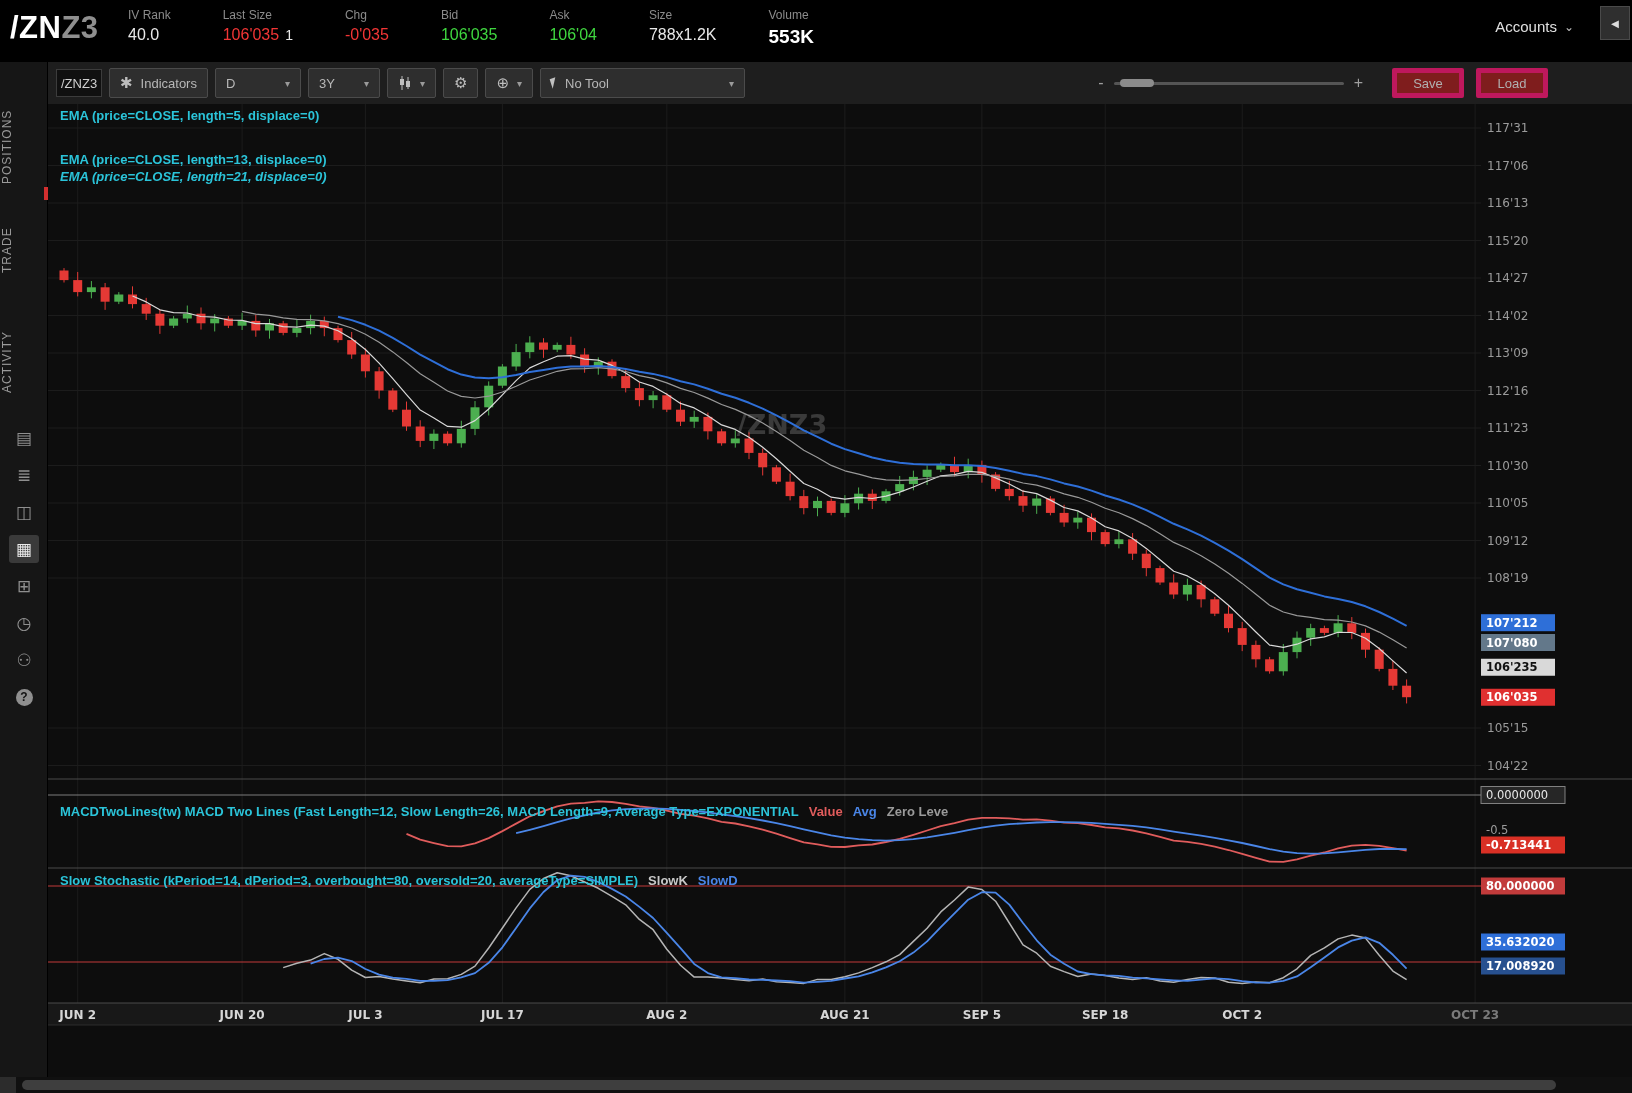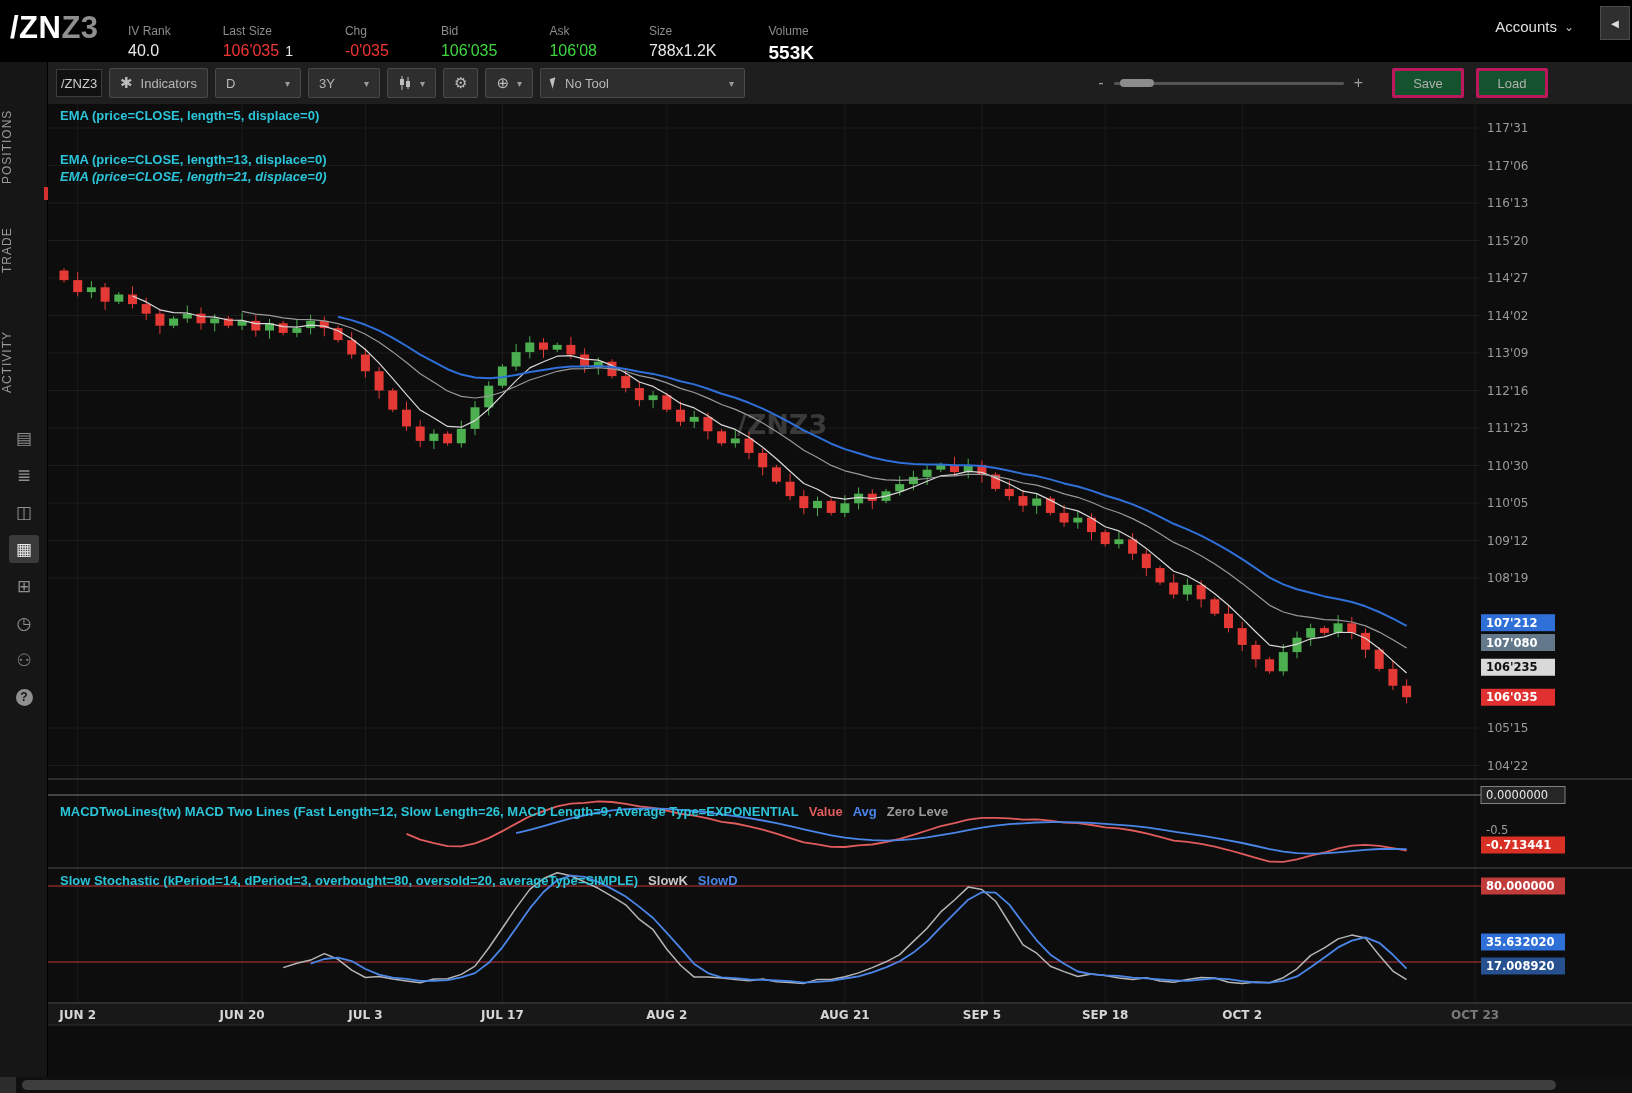--- a/index.html
+++ b/index.html
@@ -5,21 +5,21 @@
   * { margin:0; padding:0; box-sizing:border-box; }
   body { background:#000; font-family:"Liberation Sans", sans-serif; }
   .app { position:relative; width:1632px; height:1093px; background:#0d0d0d; overflow:hidden; }
 
   
   .topbar { position:absolute; left:0; top:0; width:1632px; height:62px; background:#000;
             display:flex; align-items:flex-start; }
   .symbol { padding:10px 0 0 10px; width:128px; font-size:31px; font-weight:700; letter-spacing:0.5px; }
   .sym-main { color:#fff; }
   .sym-suffix { color:#8f8f8f; }
-  .hdr-field { display:flex; flex-direction:column; padding-top:24px; margin-right:52px; }
+  .hdr-field { display:flex; flex-direction:column; padding-top:8px; margin-right:52px; }
   .hdr-field .lbl { color:#8c8c8c; font-size:12px; margin-bottom:4px; }
   .hdr-field .val { font-size:16px; color:#e8e8e8; }
   .val.red { color:#f23535; }
   .val.green { color:#3fd63f; }
   .val.big { font-size:19px; font-weight:700; color:#fff; }
   .val-extra { color:#e8e8e8; font-size:14px; margin-left:6px; }
   .hdr-right { margin-left:auto; display:flex; align-items:flex-start; }
   .accounts { margin-top:18px; color:#e0e0e0; font-size:15px; cursor:pointer; display:flex; align-items:center; gap:7px; }
   .accounts .caret { font-size:12px; color:#bdbdbd; }
   .collapse-btn { margin:6px 2px 0 26px; width:30px; height:34px; background:#2f2f2f; border:1px solid #4a4a4a;
@@ -52,21 +52,21 @@
   .dd-3y { width:72px; justify-content:space-between; }
   .tb-icon { color:#bdbdbd; font-size:15px; }
   .cursor-shape { width:0; height:0; border-top:10px solid #c0c0c0; border-right:6px solid transparent;
                   transform:rotate(-18deg); display:inline-block; }
   .dd-tool { width:205px; justify-content:flex-start; }
   .dd-tool .caret { margin-left:auto; }
   .zoom-group { margin-left:auto; display:flex; align-items:center; gap:10px; color:#9e9e9e; font-size:16px; }
   .zoom-track { width:230px; height:3px; background:#555; border-radius:2px; position:relative; }
   .zoom-handle { position:absolute; left:6px; top:-3px; width:34px; height:8px; background:#8c8c8c; border-radius:4px; cursor:pointer; }
   .save-load { display:flex; gap:12px; margin-left:22px; margin-right:84px; }
-  .sl-btn { width:72px; height:30px; background:#14532d; border:3px solid #be185d; border-radius:2px;
+  .sl-btn { width:72px; height:30px; background:#7f1d1d; border:5px solid #be185d; border-radius:2px;
             color:#b0b0b0; font-size:13px; cursor:pointer; }
 
   
   #chart-svg { position:absolute; left:48px; top:104px; }
   svg text { font-family:"DejaVu Sans", sans-serif; }
   .overlay { position:absolute; pointer-events:none; white-space:nowrap; font-size:13px; }
   .ema-label { position:absolute; left:60px; color:#2bc4d9; font-size:13px; font-weight:700; pointer-events:none; }
   .study-label { display:flex; gap:10px; font-weight:700; }
   .cyan { color:#2bc4d9; } .red-t { color:#e05c5c; } .blue-t { color:#4a86e8;text-align:right; } .gray-t { color:#9a9a9a; } .lt-t { color:#c8c8c8; }
 
@@ -95,21 +95,21 @@
     <div class="hdr-field">
       <span class="lbl">Chg</span>
       <span class="val red">-0'035</span>
     </div>
     <div class="hdr-field">
       <span class="lbl">Bid</span>
       <span class="val green">106'035</span>
     </div>
     <div class="hdr-field">
       <span class="lbl">Ask</span>
-      <span class="val green">106'08</span>
+      <span class="val green">106'04</span>
     </div>
     <div class="hdr-field">
       <span class="lbl">Size</span>
       <span class="val">788x1.2K</span>
     </div>
     <div class="hdr-field">
       <span class="lbl">Volume</span>
       <span class="val big">553K</span>
     </div>
     <div class="hdr-right">

